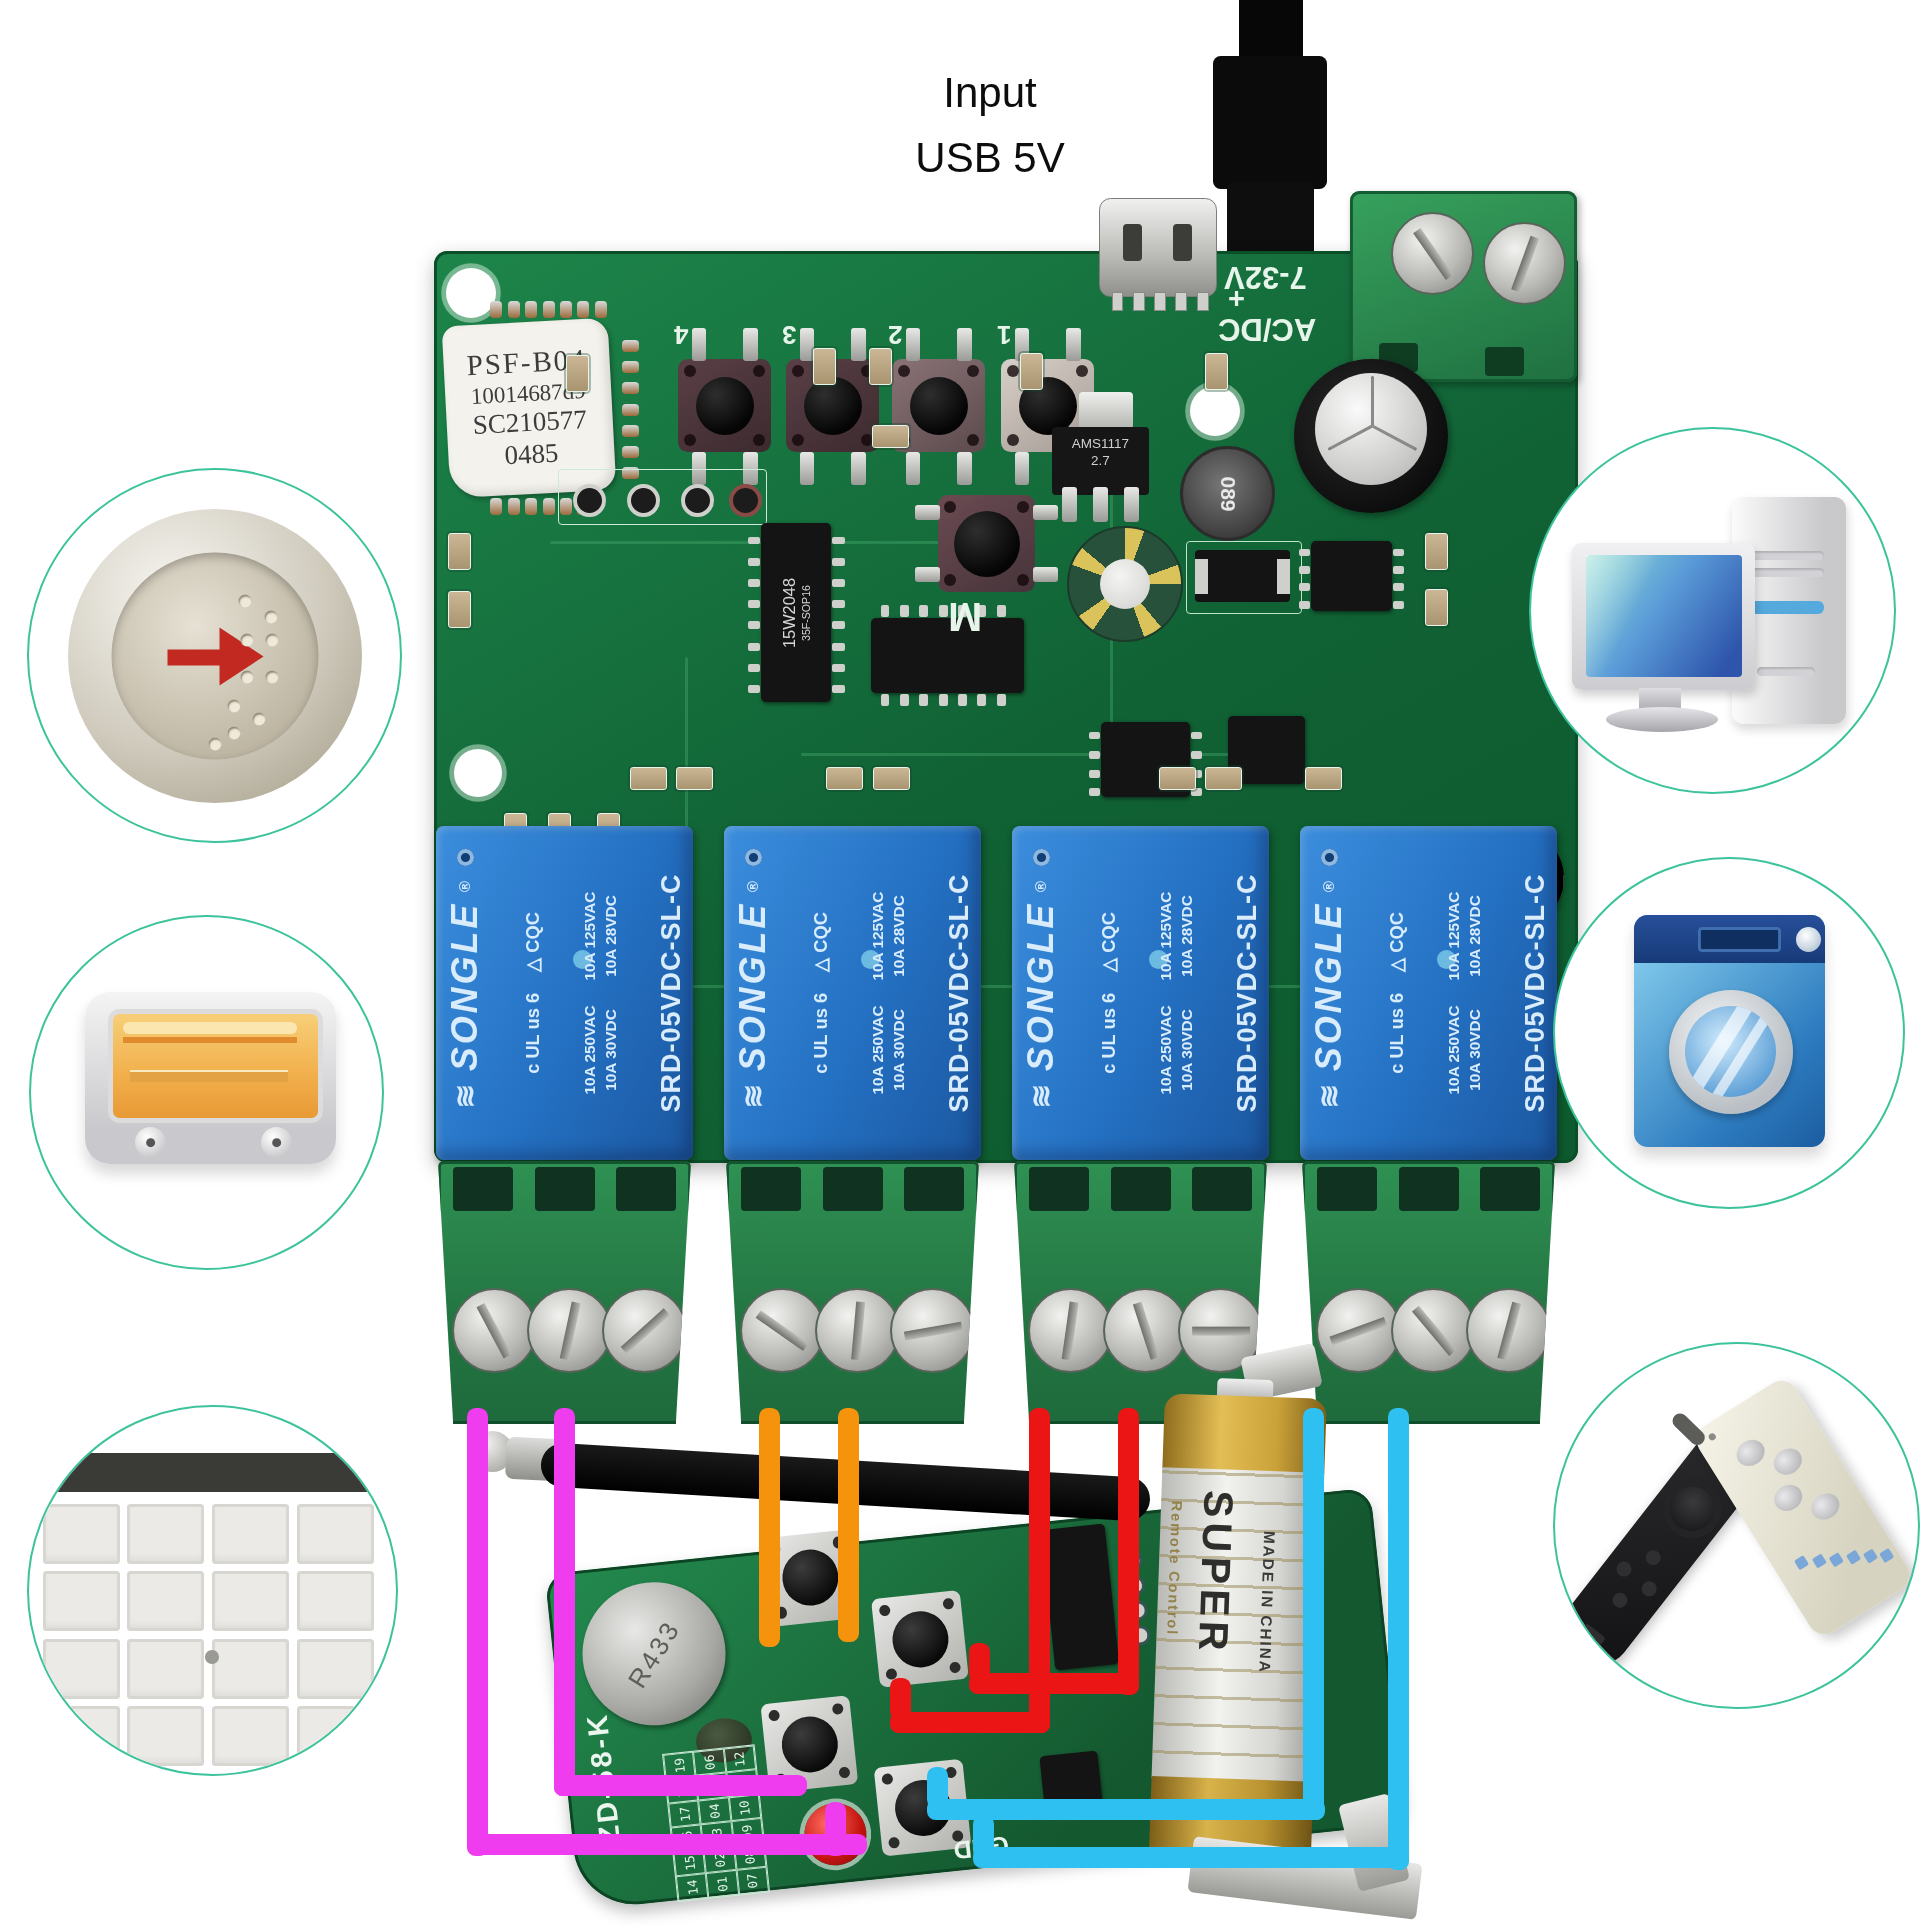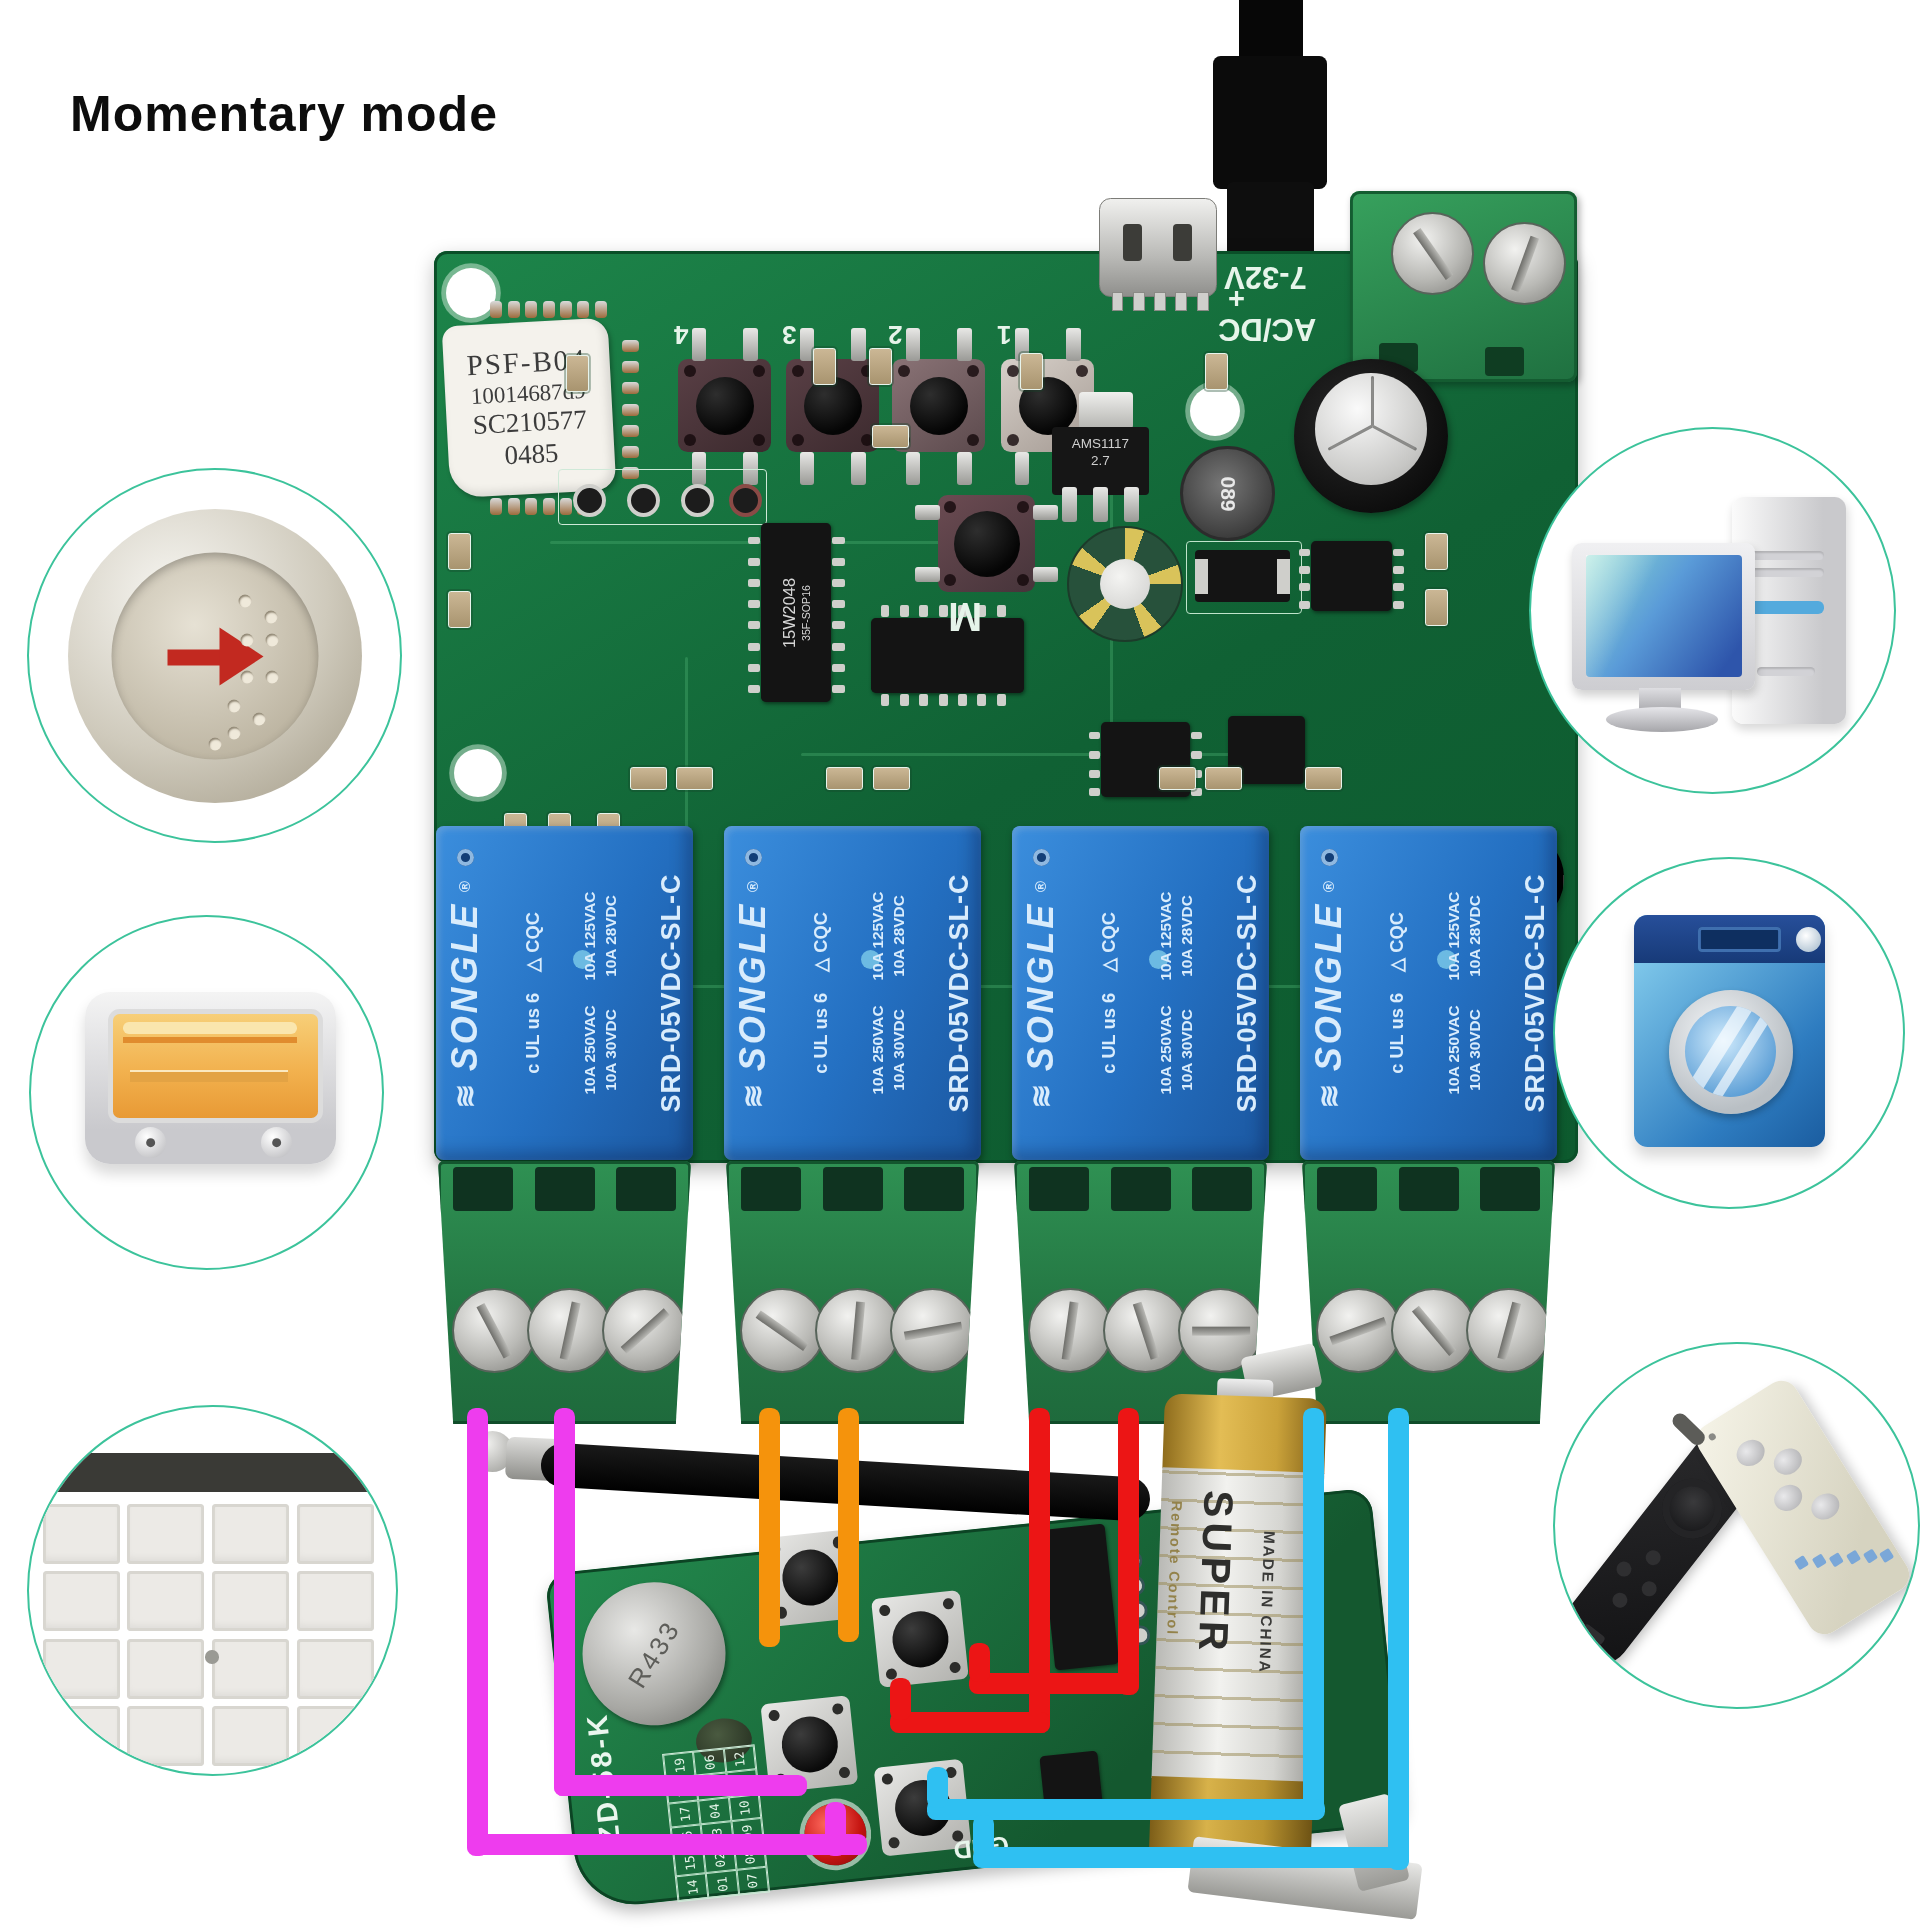--- a/index.html
+++ b/index.html
@@ -205,21 +205,24 @@
               box-shadow:3.9px 7.7px 11.6px rgba(0,0,0,.2);}
   .wbtn{position:absolute;width:29px;height:25px;border-radius:50%;background:radial-gradient(circle at 40% 35%,#e9e9eb,#a9a9ab);}
   .bluedot{position:absolute;width:10.6px;height:10.6px;border-radius:1.9px;background:#7aa7d8;}
   .ant-stub{position:absolute;left:-5.8px;top:-25px;width:15.4px;height:39px;border-radius:7.7px;background:#5c5c58;transform:rotate(-14deg);}
 </style>
 </head>
 <body>
 
 <div id="stage">
 
-  <div class="abs title">Momentary mode</div>
+  <div class="abs input-label">
+    <div>Input</div>
+    <div>USB 5V</div>
+  </div>
 
   <div class="abs cable1"></div>
   <div class="abs cable2"></div>
   <div class="abs cable3"></div>
 
   <div class="abs board">
     <div class="trace" style="left:116px;top:290px;width:406px;height:2.9px;"></div>
     <div class="trace" style="left:251px;top:406px;width:2.9px;height:251px;"></div>
     <div class="trace" style="left:367px;top:502px;width:502px;height:2.9px;"></div>
     <div class="trace" style="left:676px;top:193px;width:2.9px;height:290px;"></div>

